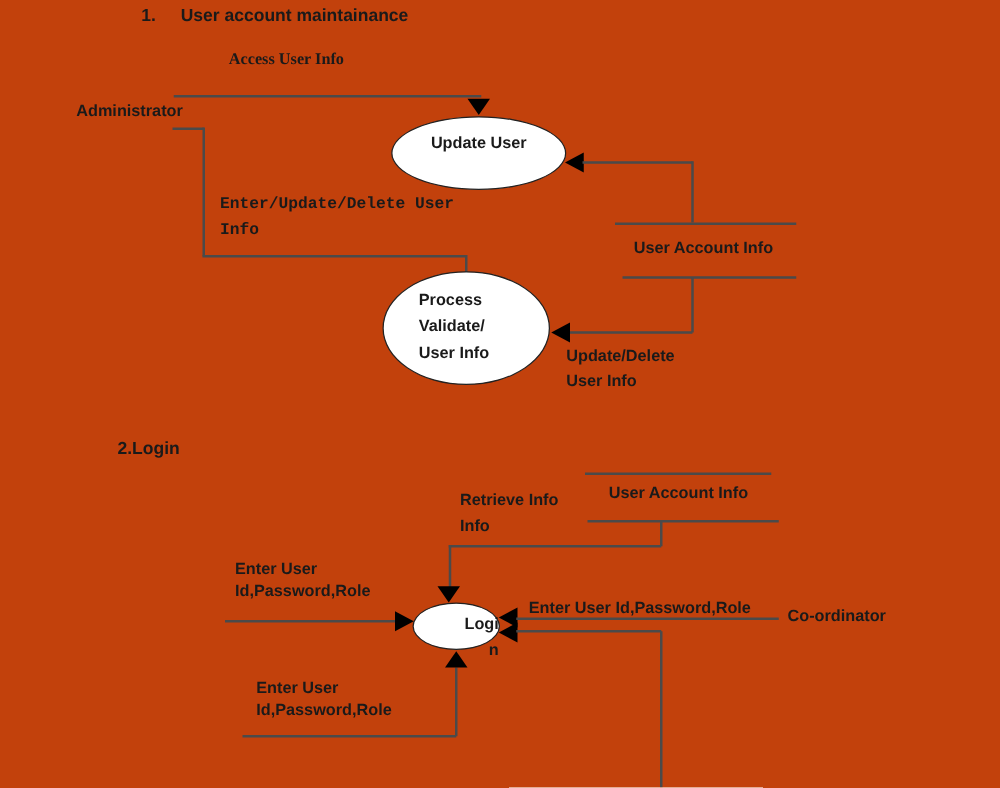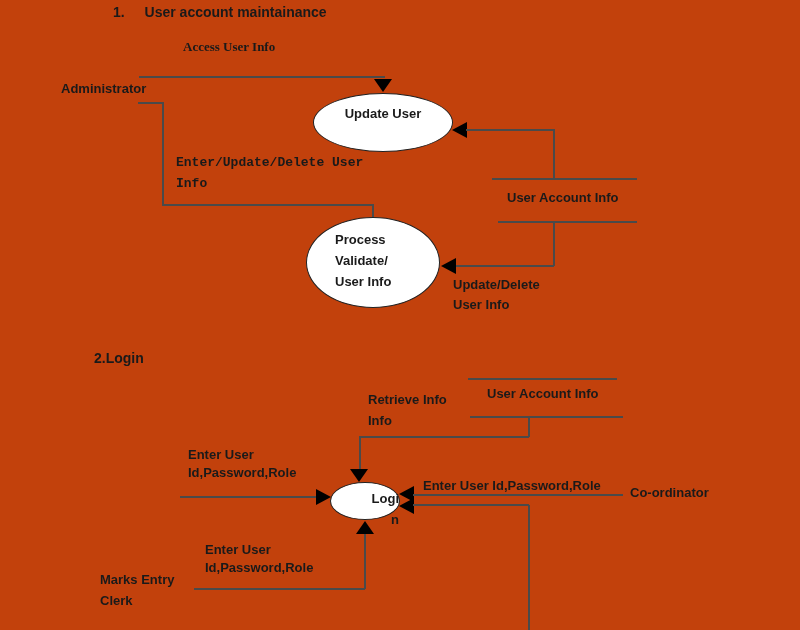--- a/index.html
+++ b/index.html
@@ -136,24 +136,20 @@
   </div>
   <div class="tri tri-left" style="left:399px; top:486px;"></div>
   <div class="tri tri-left" style="left:399px; top:498px;"></div>
   <div class="ln" style="left:413px; top:494px; width:210px; height:1.5px;"></div>
   <div class="lbl" style="left:630px; top:482px;">
     <span>Co-ordinator</span>
   </div>
   <div class="ln" style="left:413px; top:504px; width:116px; height:1.5px;"></div>
   <div class="ln" style="left:528px; top:505px; width:1.5px; height:125px;"></div>
 
-  <div class="lbl" style="left:100px; top:569px;">
-    <span>Marks Entry</span>
-    <span>Clerk</span>
-  </div>
   <div class="lbl lh18" style="left:205px; top:541px;">
     <span>Enter User</span>
     <span>Id,Password,Role</span>
   </div>
   <div class="ln" style="left:194px; top:588px; width:171px; height:1.5px;"></div>
   <div class="ln" style="left:364px; top:534px; width:1.5px; height:55px;"></div>
   <div class="tri tri-up" style="left:356px; top:521px;"></div>
 
 </div>
 

